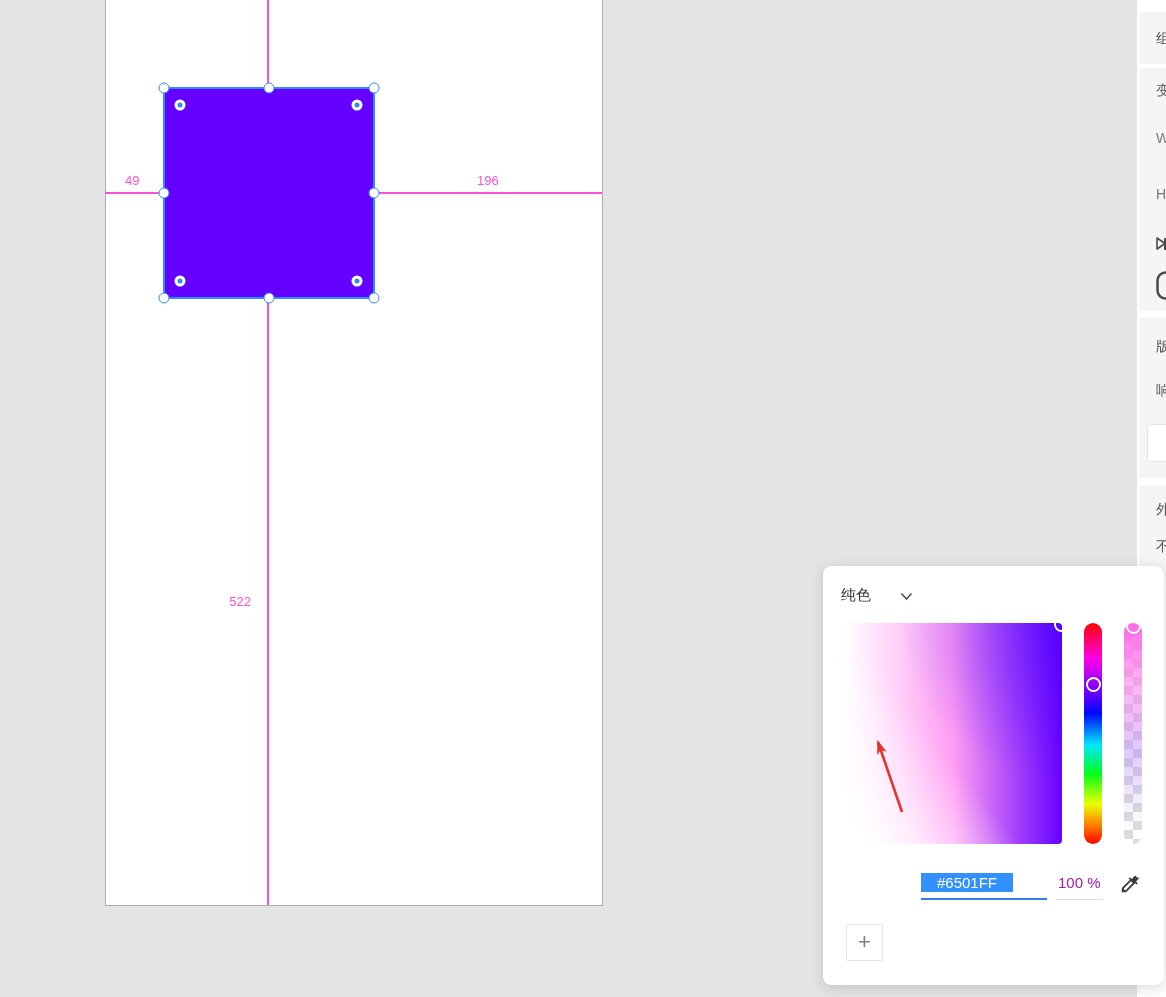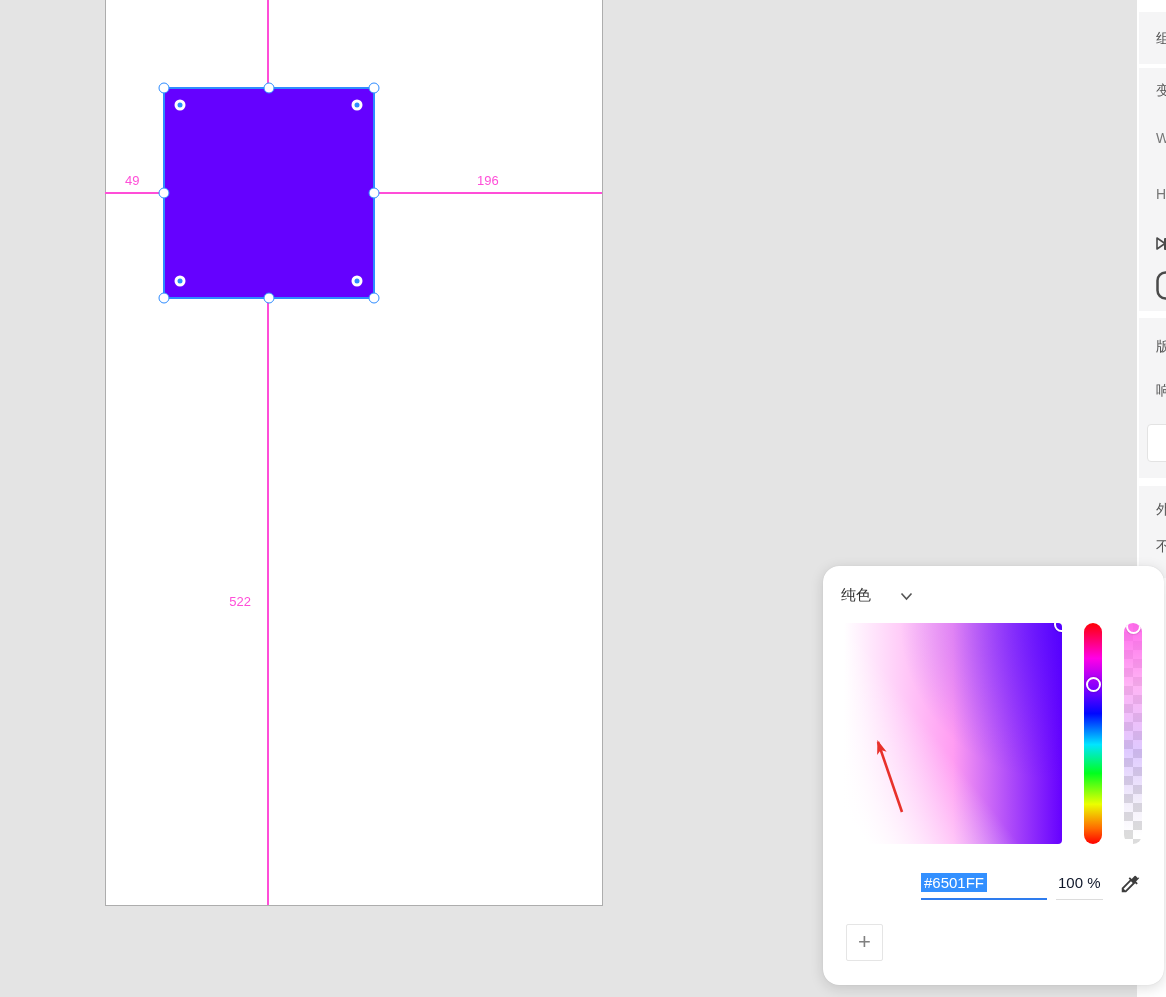--- a/index.html
+++ b/index.html
@@ -71,21 +71,21 @@
     font-size:14px;color:#555;white-space:nowrap;
   }
   .sb-input{
     position:absolute;left:10px;top:424px;width:40px;height:38px;
     background:#fff;border:1px solid #E3E3E3;border-radius:4px;
   }
 
   
   .panel{
     left:823px;top:566px;width:341px;height:419px;
-    background:#fff;border-radius:16px;
+    background:#fff;border-radius:8px;
     box-shadow:0 3px 14px rgba(0,0,0,0.14),0 0 1px rgba(0,0,0,0.15);
     z-index:10;
   }
   .panel .fill-type-label{left:18px;top:20px;font-size:15px;color:#333;}
   .chev{width:13px;height:9px;display:block;}
   .sv-box{
     left:21px;top:57px;width:218px;height:221px;border-radius:4px;
     overflow:hidden;
     background:
       linear-gradient(52deg,#ffffff 6%,rgba(255,255,255,0) 45%),
@@ -111,27 +111,27 @@
       linear-gradient(180deg,rgba(255,92,233,0.9) 0%,rgba(255,130,238,0.6) 28%,
         rgba(178,128,255,0.42) 58%,rgba(190,170,230,0.18) 82%,rgba(255,255,255,0) 96%),
       repeating-conic-gradient(#DCDCDC 0% 25%,#ffffff 0% 50%);
     background-size:auto,18px 18px;
   }
   .hex-input{
     left:98px;top:305px;width:126px;height:29px;
     border-bottom:2px solid var(--underline-blue);
   }
   .hex-input span{
-    display:inline-block;margin-top:2px;padding:1px 3px;
+    display:inline-block;margin-top:2px;padding:1px 16px;
     background:var(--hex-selection-bg);color:#fff;font-size:15px;
   }
   .opacity-field{
     left:233px;top:305px;width:47px;height:29px;
     border-bottom:1.5px solid #DCDCDC;
-    font-size:15px;color:#0f172a;padding:3px 0 16px 2px;
+    font-size:15px;color:#a21caf;padding:3px 0 16px 2px;
   }
   .add-btn{
     left:23px;top:358px;width:37px;height:37px;
     background:#fff;border:1px solid #E5E5E5;border-radius:2px;
     font-size:22px;color:#808080;text-align:center;line-height:34px;
     cursor:pointer;
   }
 </style>
 </head>
 <body>

